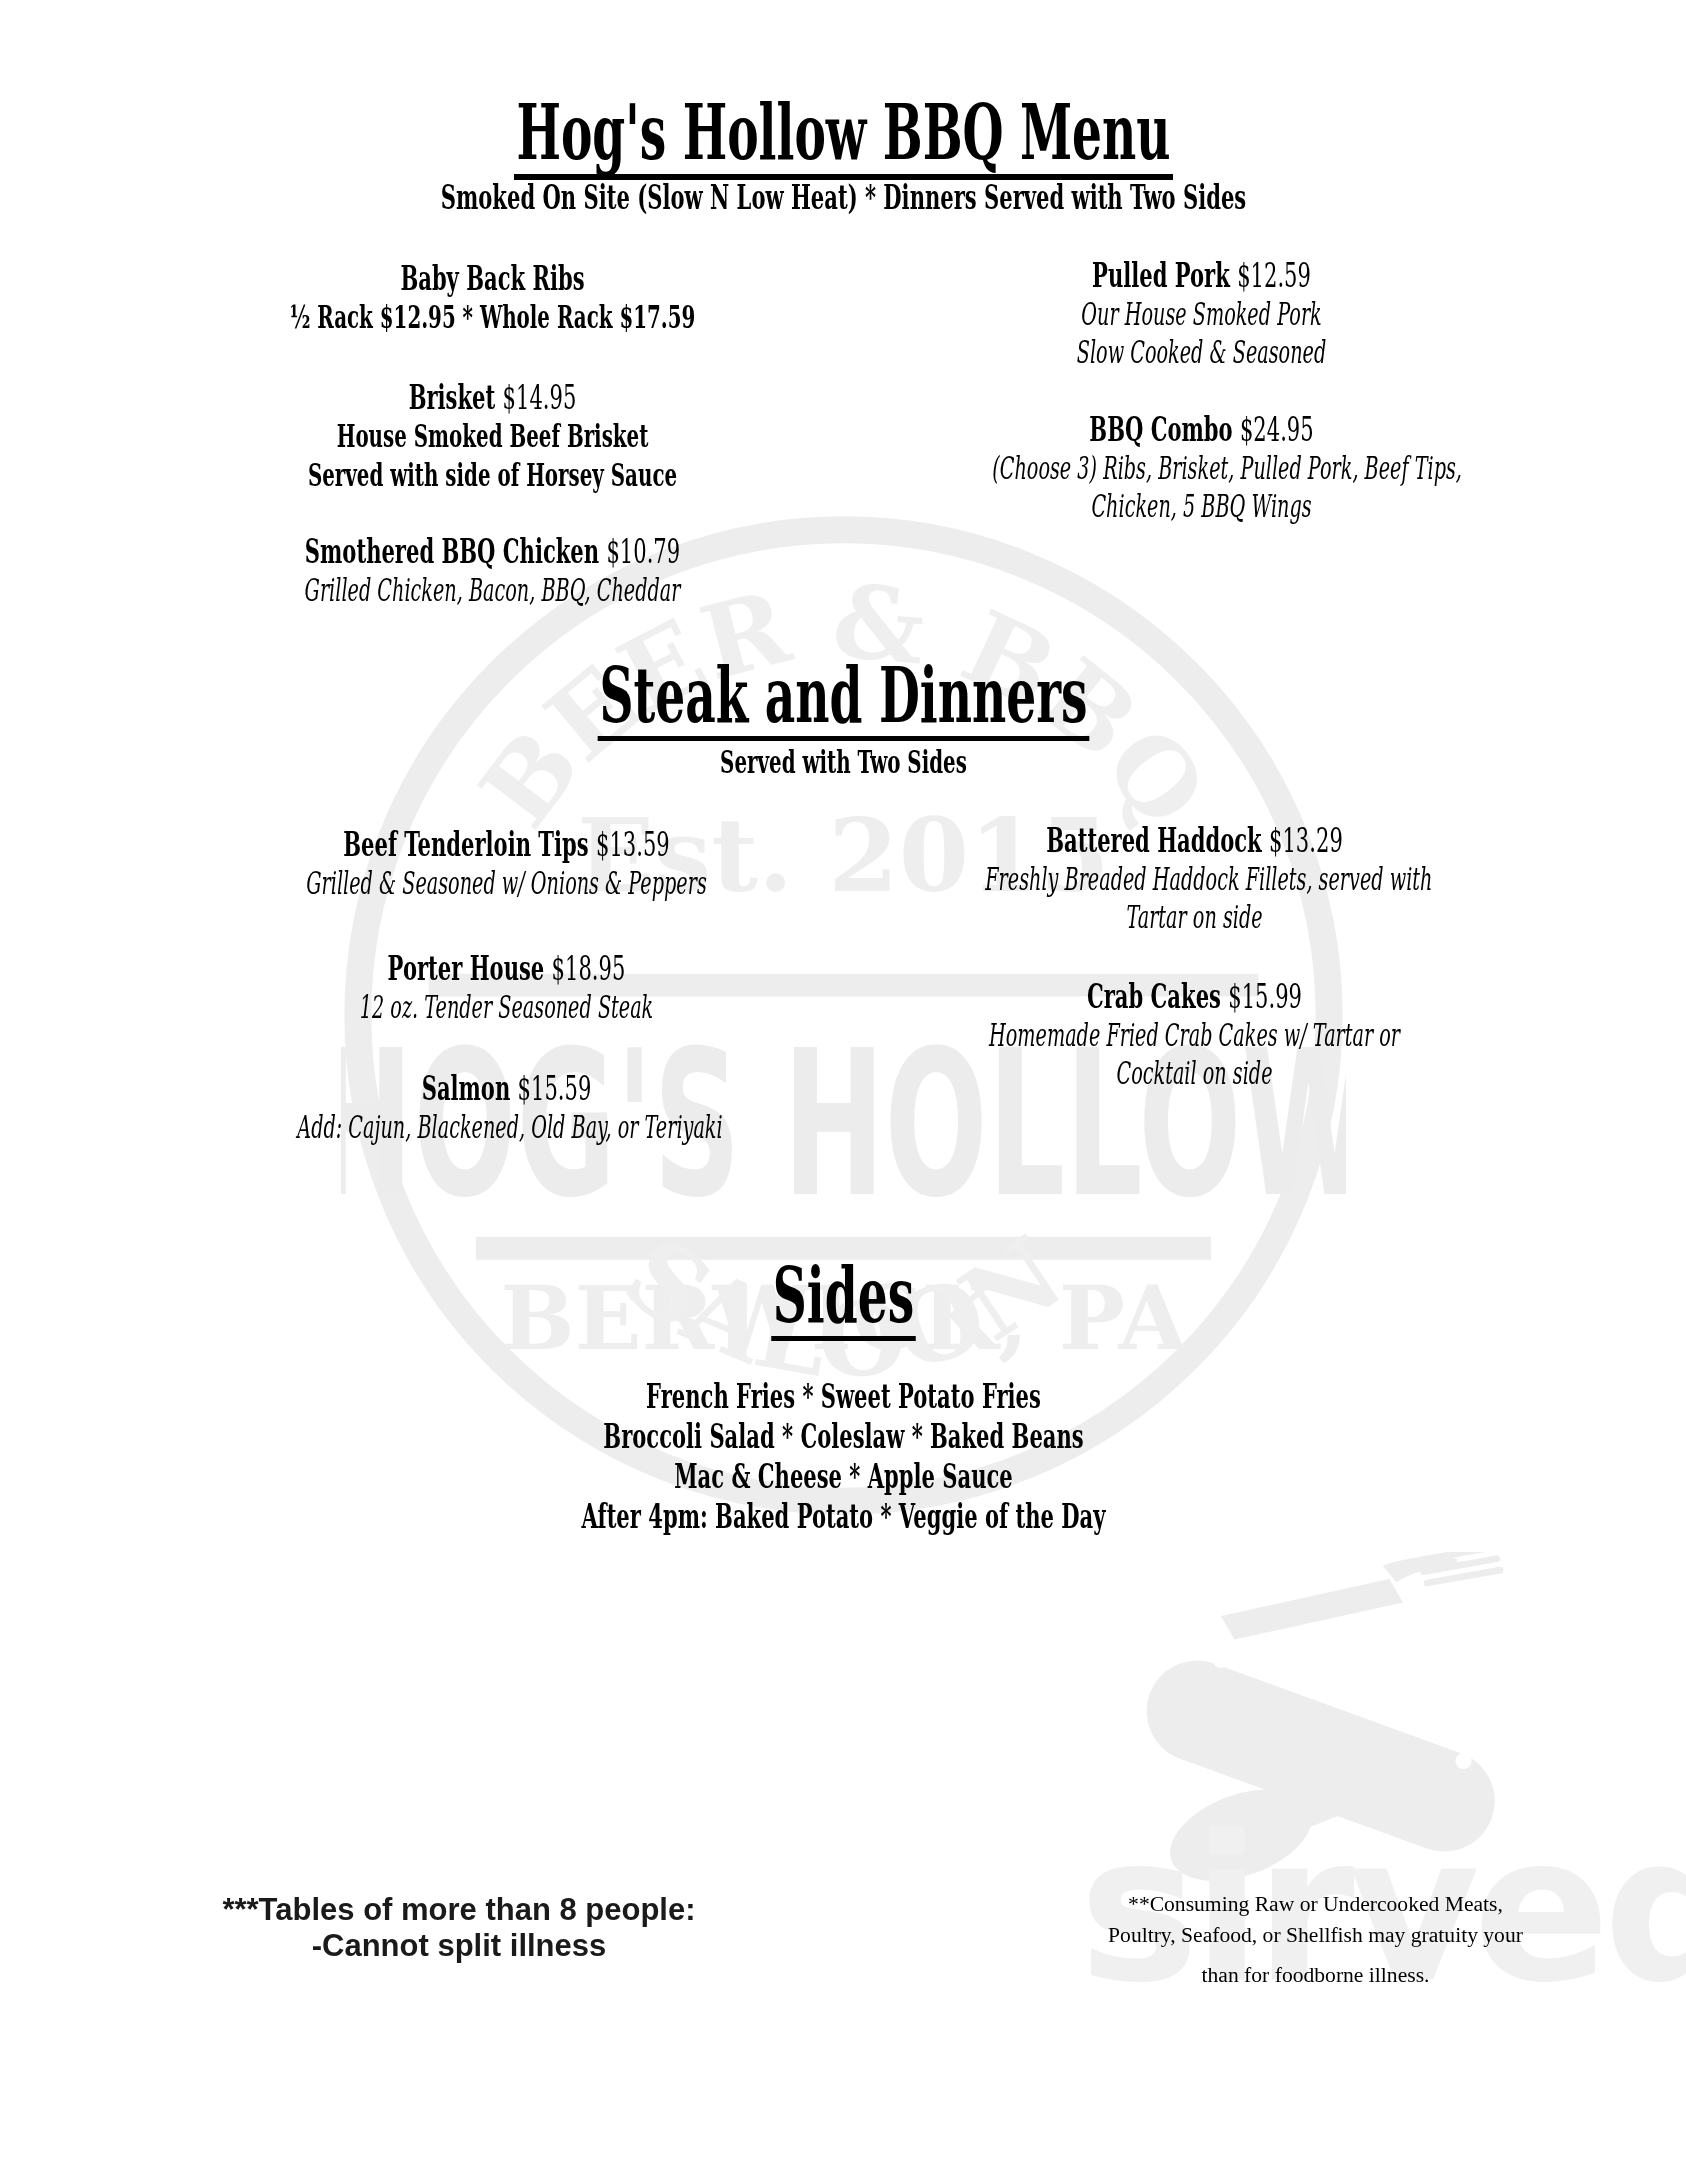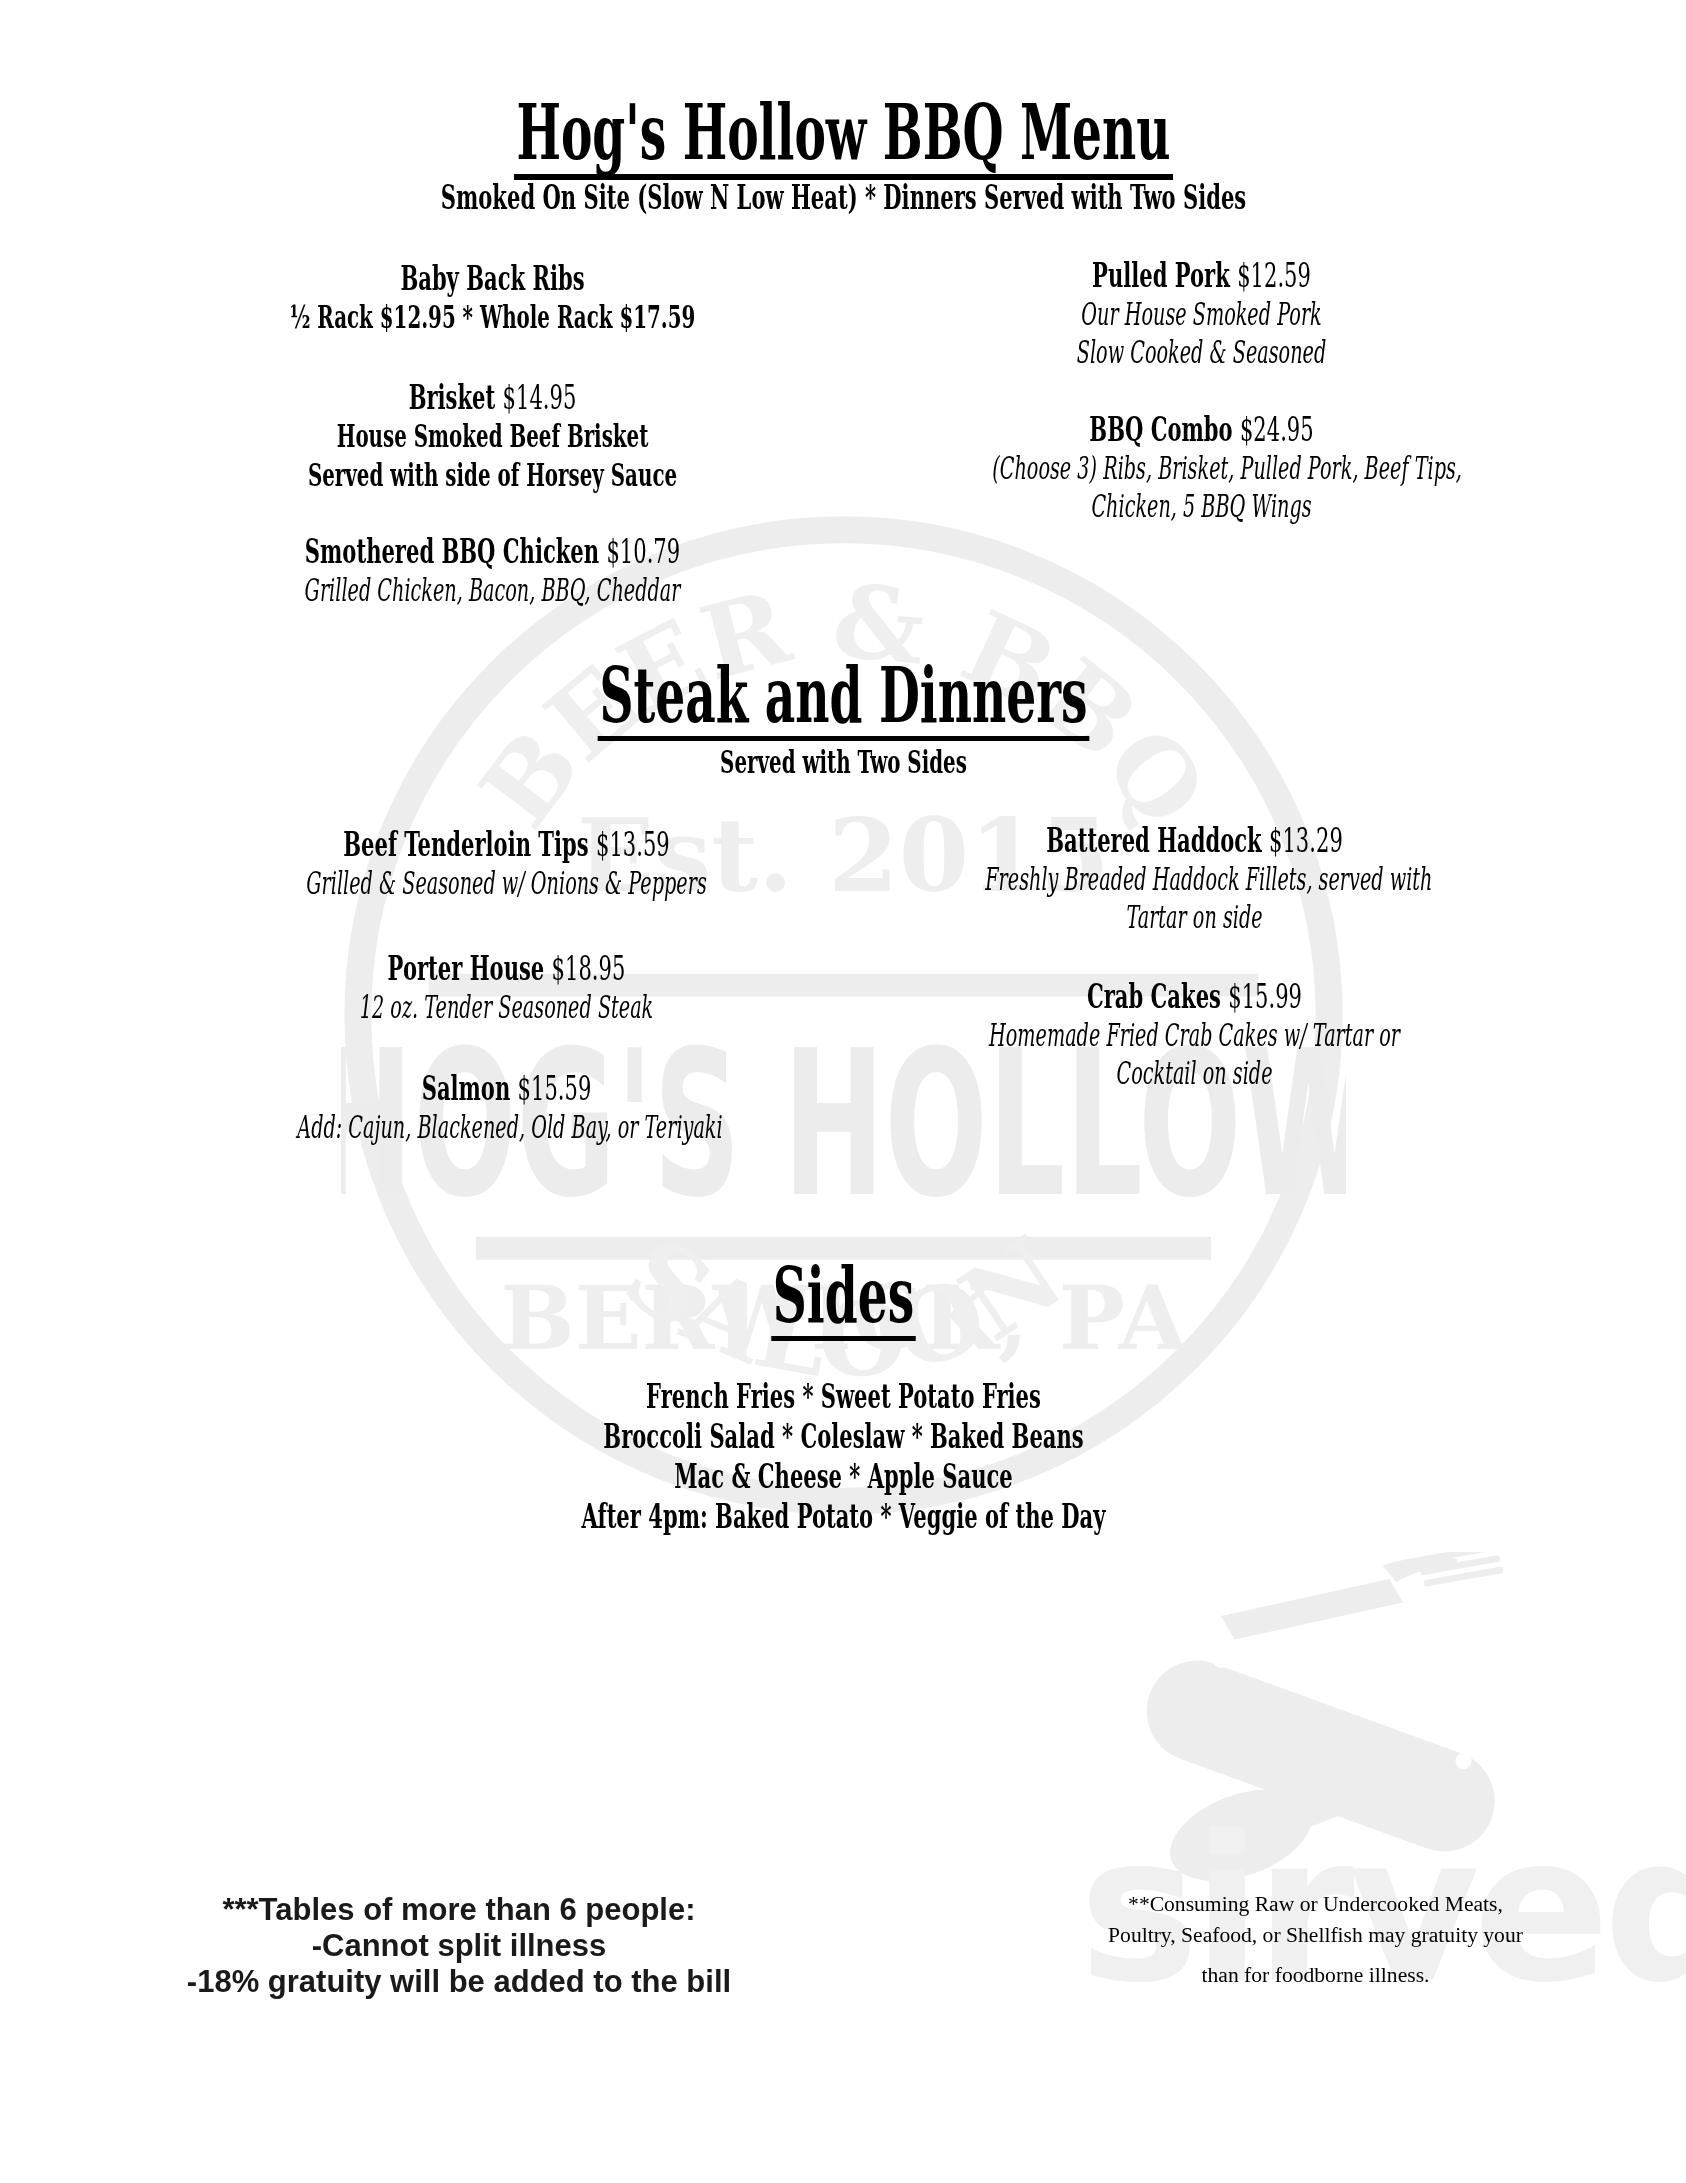--- a/index.html
+++ b/index.html
@@ -161,23 +161,22 @@
     <span>Sides</span>
   </div>
   <div class="center western sides-list">
     <div>French Fries * Sweet Potato Fries</div>
     <div>Broccoli Salad * Coleslaw * Baked Beans</div>
     <div>Mac &amp; Cheese * Apple Sauce</div>
     <div>After 4pm: Baked Potato * Veggie of the Day</div>
   </div>
 
   <div class="foot-left">
-    <div>***Tables of more than 6 people:</div>
+    <div>***Tables of more than 8 people:</div>
     <div>-Cannot split illness</div>
-    <div>-18% gratuity will be added to the bill</div>
   </div>
   <div class="foot-right">
     <div>**Consuming Raw or Undercooked Meats,</div>
     <div>Poultry, Seafood, or Shellfish may gratuity your</div>
     <span class="gap"></span>
     <div>than for foodborne illness.</div>
   </div>
 
 </div>
 

